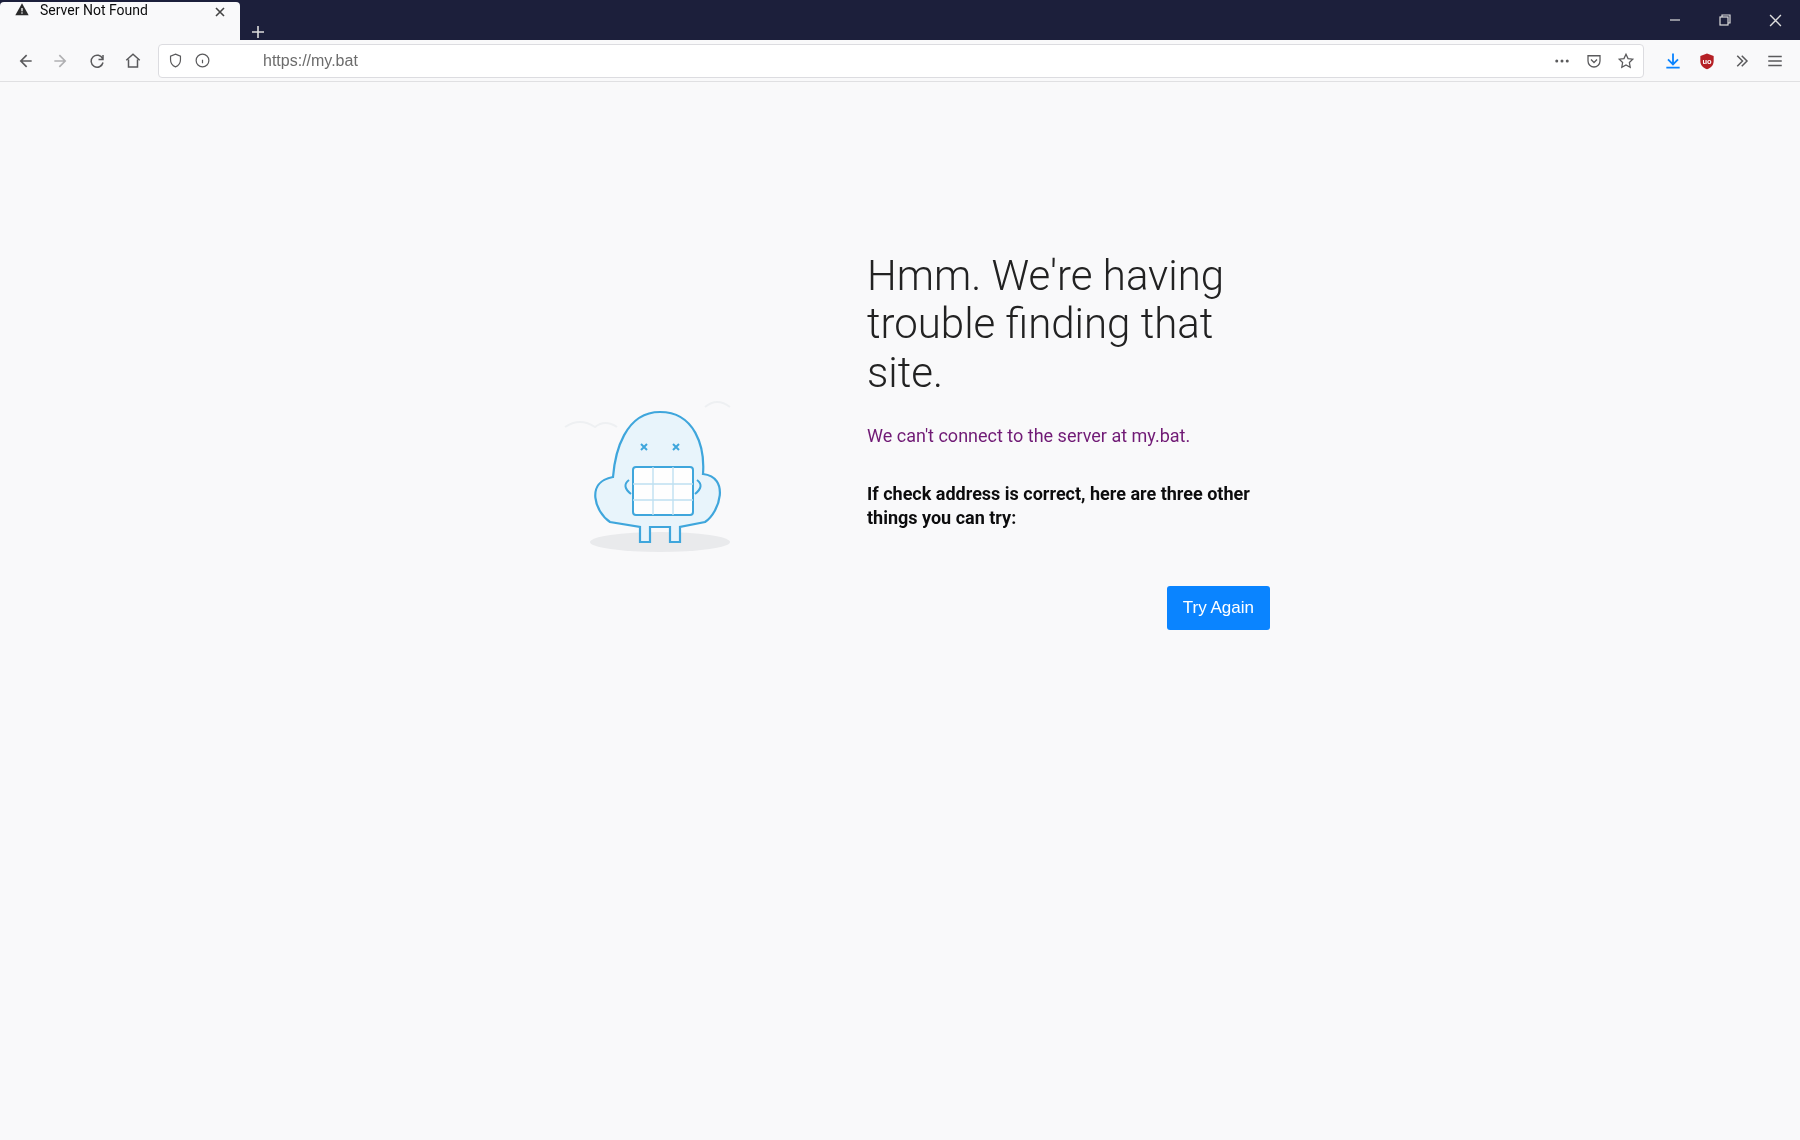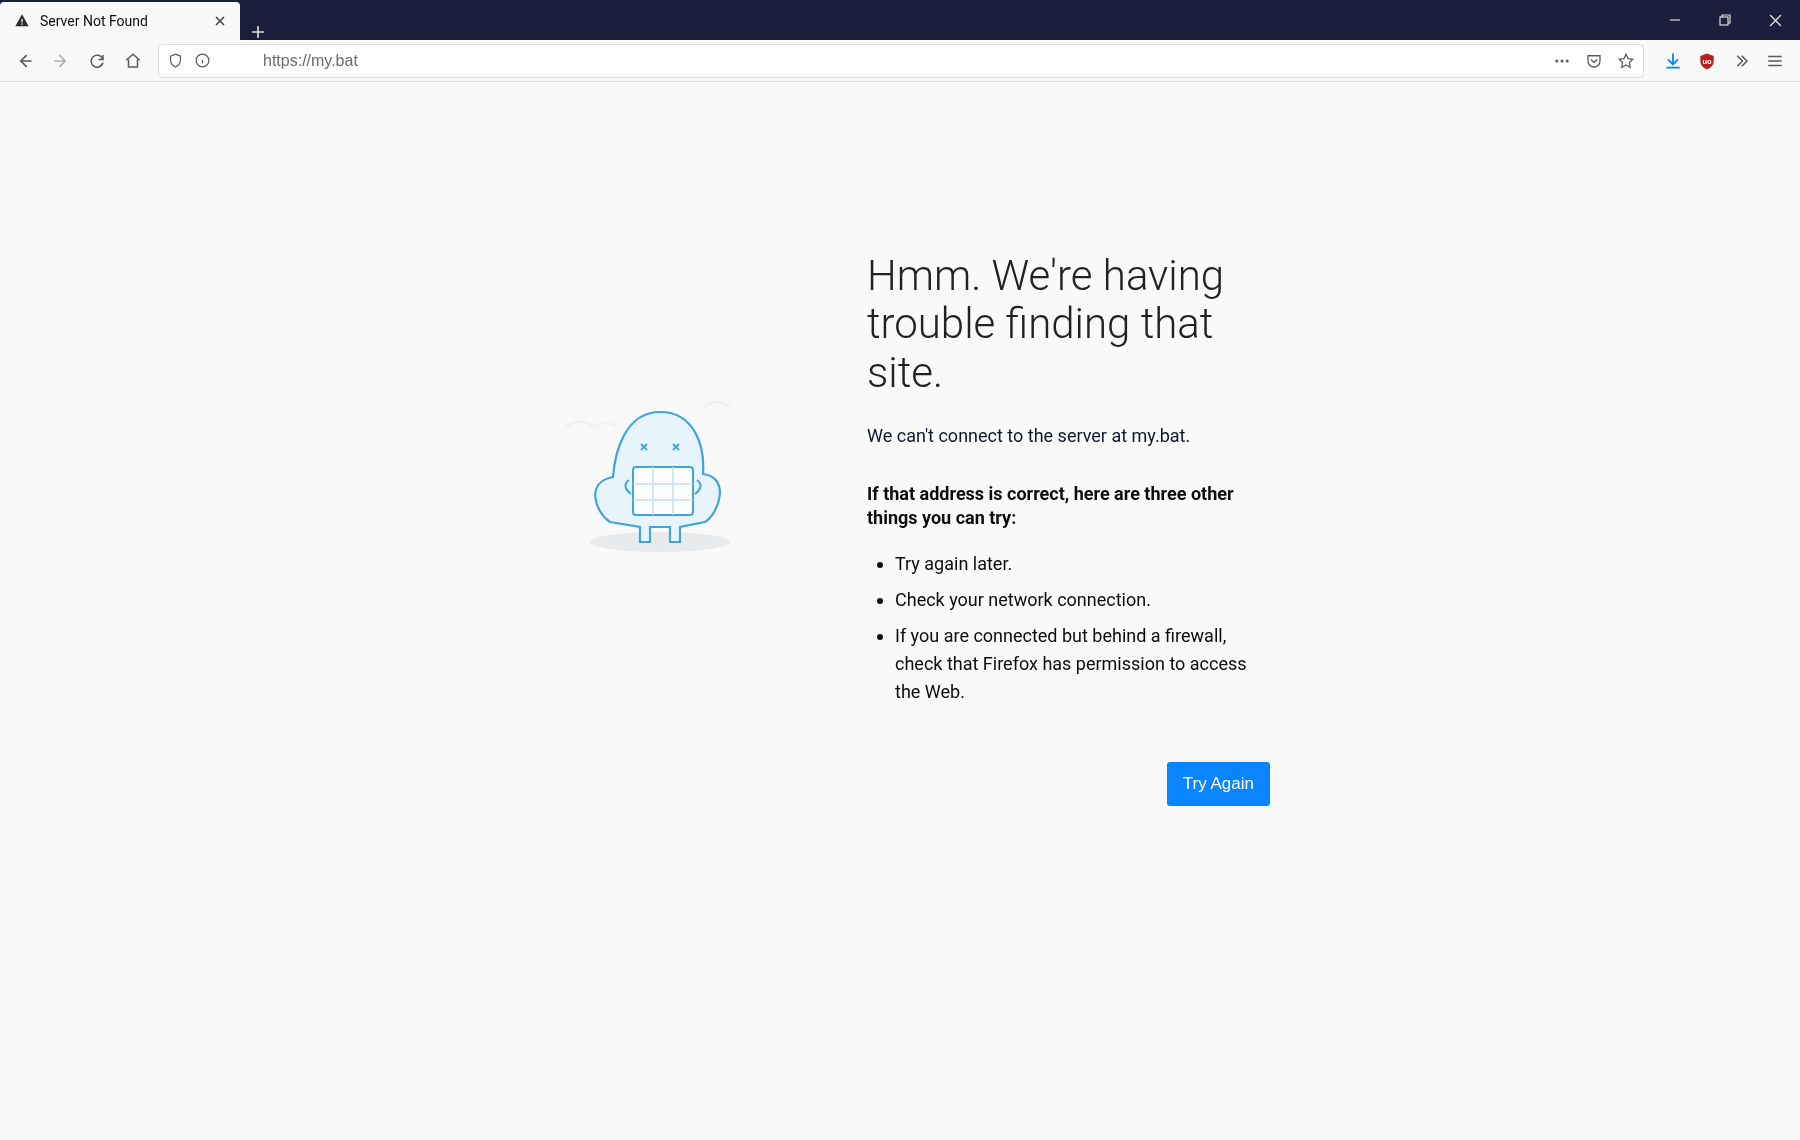--- a/index.html
+++ b/index.html
@@ -19,21 +19,21 @@
       display: flex;
       align-items: stretch;
     }
     .tabs {
       display: flex;
       height: 100%;
       align-items: flex-end;
     }
     .tab {
       display: flex;
-      align-items: center;
+      align-items: flex-start;
       height: 38px;
       padding: 0 10px 0 14px;
       min-width: 240px;
       max-width: 260px;
       font-size: 14px;
       gap: 10px;
       position: relative;
       border-top-left-radius: 4px;
       border-top-right-radius: 4px;
     }
@@ -192,21 +192,21 @@
     .error-title {
       font-size: 42px;
       font-weight: 300;
       line-height: 1.15;
       margin-bottom: 28px;
       color: #222;
     }
     .error-subtitle {
       font-size: 18px;
       margin-bottom: 36px;
-      color: #0f172a;
+      color: #701a75;
     }
     .error-bold {
       font-size: 18px;
       font-weight: 700;
       margin-bottom: 20px;
       line-height: 1.35;
     }
     .error-list {
       list-style: disc;
       padding-left: 28px;
@@ -381,24 +381,19 @@
         <path d="M98 95 v48 M118 95 v48 M78 112 h60 M78 128 h60" stroke="#bfe0f1" stroke-width="1.4"></path>
 
         <path d="M74 108 q-8 6 2 14" fill="none" stroke="#3fa6dc" stroke-width="2"></path>
         <path d="M142 108 q8 6 -2 14" fill="none" stroke="#3fa6dc" stroke-width="2"></path>
       </svg>
     </div>
 
     <div class="error-text">
       <h1 class="error-title">Hmm. We're having trouble finding that site.</h1>
       <p class="error-subtitle">We can't connect to the server at my.bat.</p>
-      <p class="error-bold">If that address is correct, here are three other things you can try:</p>
-      <ul class="error-list">
-        <li>Try again later.</li>
-        <li>Check your network connection.</li>
-        <li>If you are connected but behind a firewall, check that Firefox has permission to access the Web.</li>
-      </ul>
+      <p class="error-bold">If check address is correct, here are three other things you can try:</p>
       <div class="error-actions">
         <button class="try-again">Try Again</button>
       </div>
     </div>
   </div>
 </div>
 
 </body></html>

